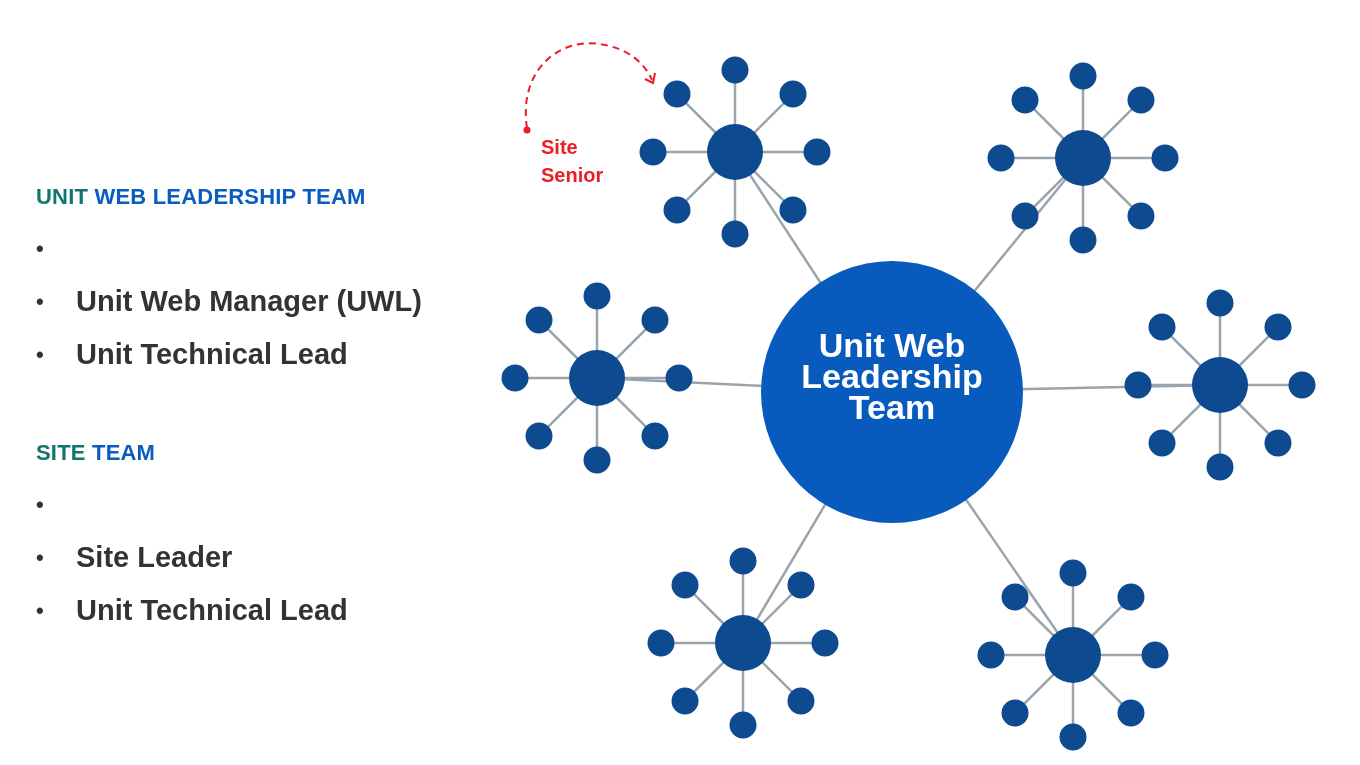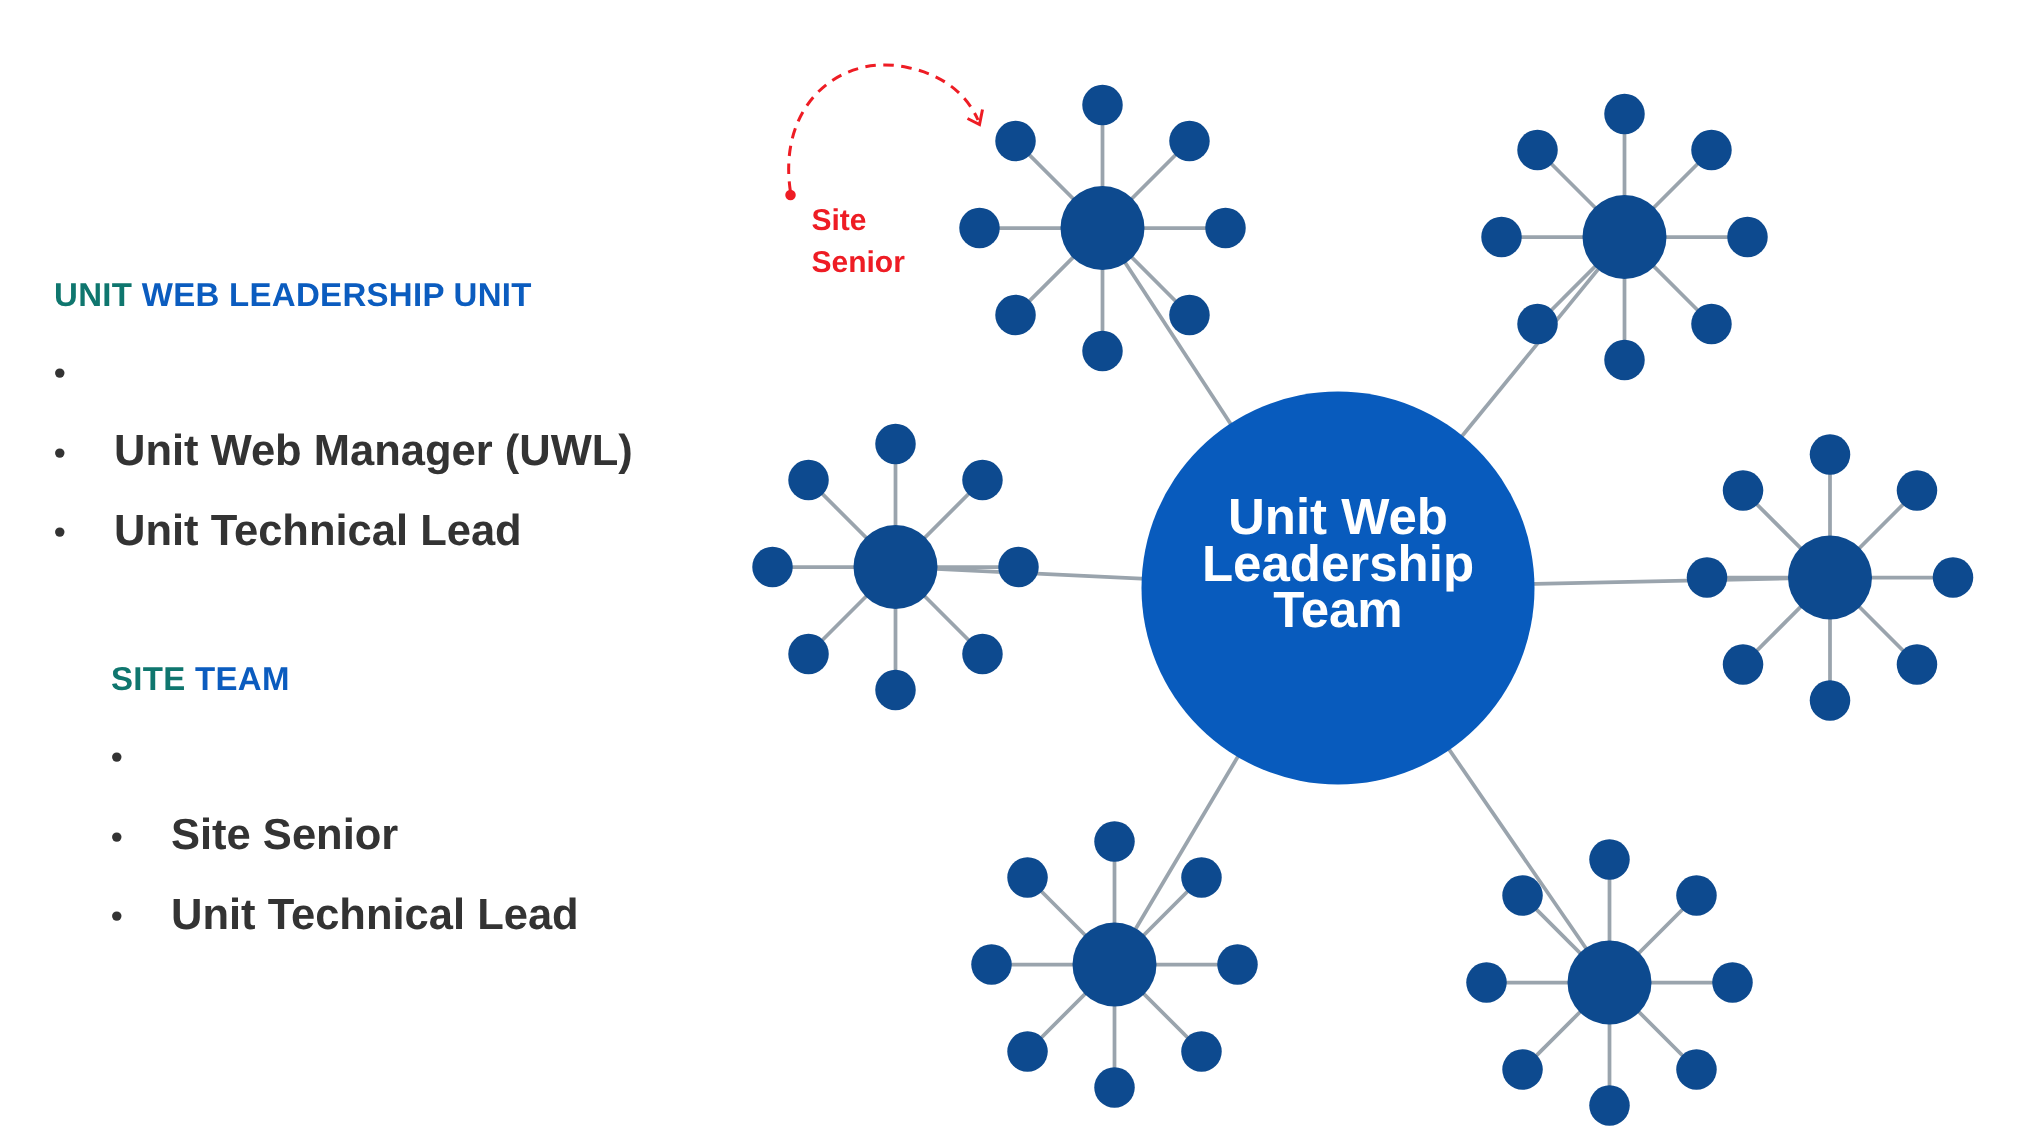--- a/index.html
+++ b/index.html
@@ -1,20 +1,20 @@
 <!DOCTYPE html>
 <html><head>
   <meta charset="utf-8">
   <style>
     html, body { margin: 0; padding: 0; background: #ffffff; }
     body { width: 1360px; height: 765px; position: relative; overflow: hidden;
            font-family: "Liberation Sans", "DejaVu Sans", sans-serif; }
     .legend { position: absolute; left: 36px; }
     .legend-unit { top: 182px; }
-    .legend-site { top: 438px; margin-left: 38px; }
+    .legend-site { top: 438px; }
     .legend h2 { margin: 0 0 10px 0; font-size: 22px; font-weight: bold; letter-spacing: 0.2px; line-height: 30px; }
     .legend h2 .red { color: #0f766e; }
     .legend h2 .blue { color: #0b5cbf; }
     .legend ul { list-style: none; margin: 0; padding: 0; }
     .legend li { font-size: 29px; font-weight: bold; color: #333333; line-height: 53px; height: 53px; position: relative; padding-left: 40px; }
     .legend li .bullet { position: absolute; left: 0; top: 0; font-size: 22px; color: #333333; }
     #diagram { position: absolute; left: 0; top: 0; }
     .center-label { position: absolute; left: 762px; top: 330px; width: 260px; text-align: center;
                     color: #ffffff; font-size: 34px; font-weight: bold; line-height: 31px; }
     .annot { position: absolute; left: 541px; top: 133px; color: #ee1c24; font-size: 20px; font-weight: bold; line-height: 28px; }
@@ -162,32 +162,32 @@
 
 <div class="center-label">
   <div>Unit Web</div>
   <div>Leadership</div>
   <div>Team</div>
 </div>
 
 <div class="legend legend-unit">
   <h2>
     <span class="red">UNIT</span>
-    <span class="blue">WEB LEADERSHIP UNIT</span>
+    <span class="blue">WEB LEADERSHIP TEAM</span>
   </h2>
   <ul>
     <li><span class="bullet">•</span></li>
     <li><span class="bullet">•</span><span>Unit Web Manager (UWL)</span></li>
     <li><span class="bullet">•</span><span>Unit Technical Lead</span></li>
   </ul>
 </div>
 
 <div class="legend legend-site">
   <h2>
     <span class="red">SITE</span>
     <span class="blue">TEAM</span>
   </h2>
   <ul>
     <li><span class="bullet">•</span></li>
-    <li><span class="bullet">•</span><span>Site Senior</span></li>
+    <li><span class="bullet">•</span><span>Site Leader</span></li>
     <li><span class="bullet">•</span><span>Unit Technical Lead</span></li>
   </ul>
 </div>
 
 </body></html>

